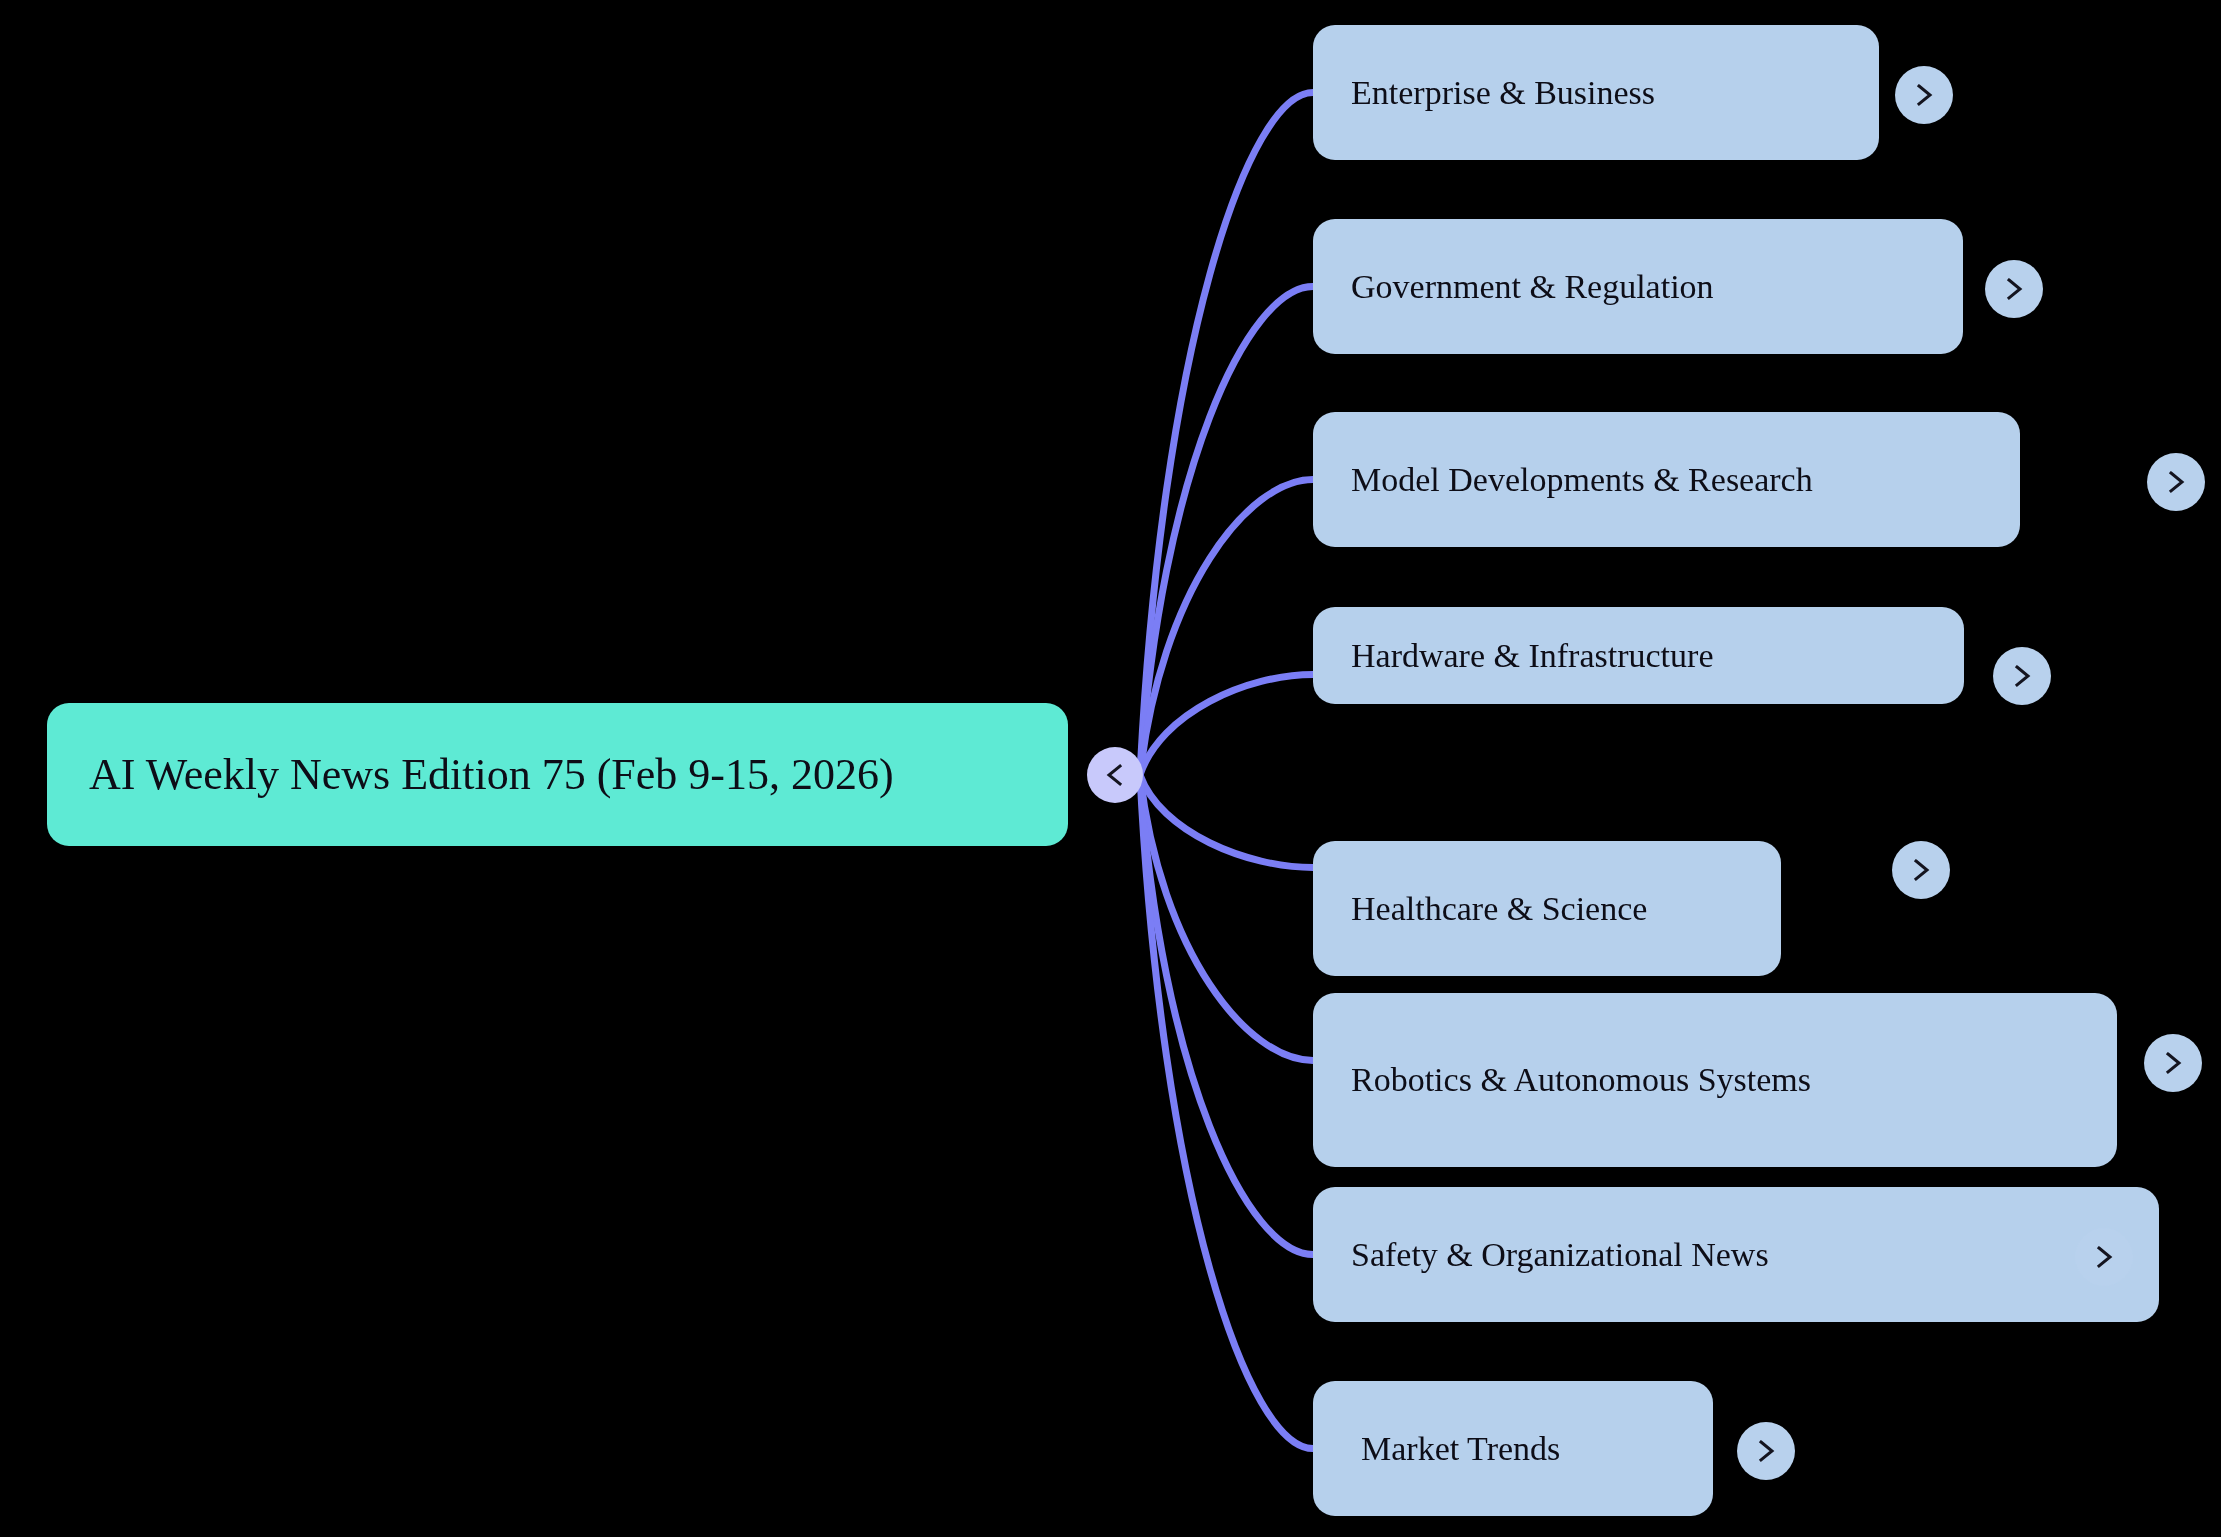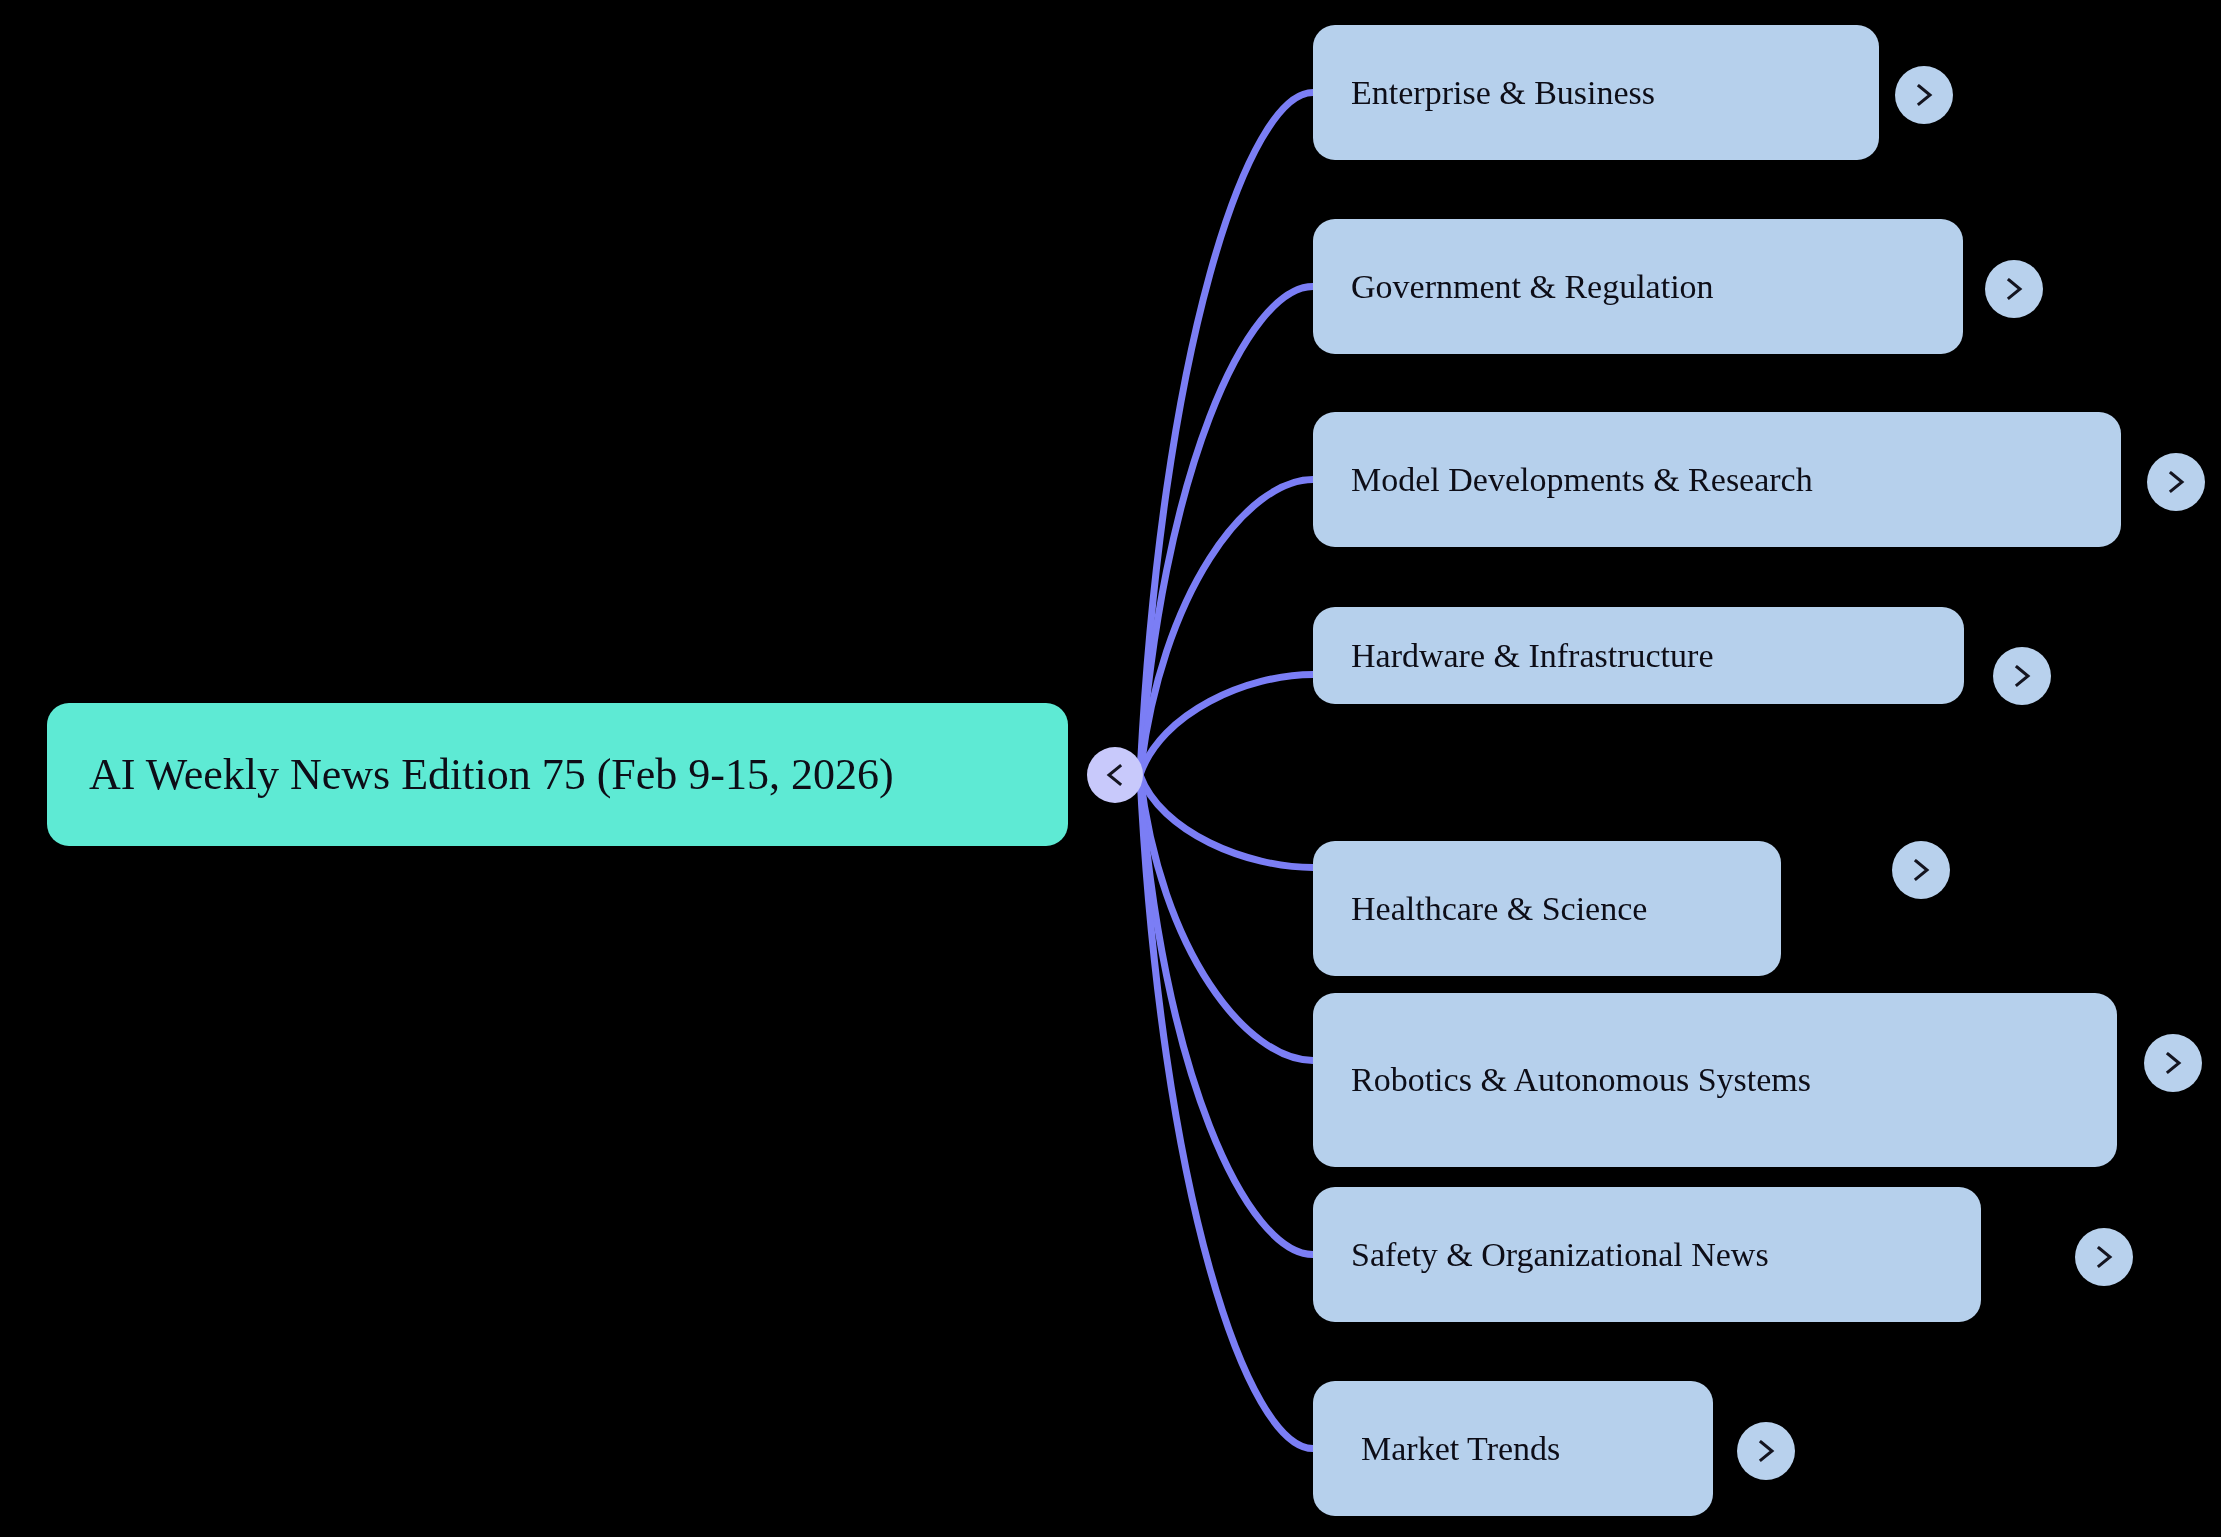--- a/index.html
+++ b/index.html
@@ -109,21 +109,21 @@
         </svg>
       </div>
       <div class="node branch-node" style="left: 1313px; top: 219px; width: 650px; height: 135px;">
         <span class="node-label">Government &amp; Regulation</span>
       </div>
       <div class="toggle-btn toggle-branch" style="left: 1985px; top: 260px; width: 58px; height: 58px;">
         <svg class="toggle-glyph" width="34" height="34" viewBox="0 0 34 34">
           <polyline points="12,8 23,17 12,26" fill="none" stroke="#14141f" stroke-width="3" stroke-linecap="square" stroke-linejoin="miter"></polyline>
         </svg>
       </div>
-      <div class="node branch-node" style="left: 1313px; top: 412px; width: 808px; height: 135px;">
+      <div class="node branch-node" style="left: 1313px; top: 412px; width: 707px; height: 135px;">
         <span class="node-label">Model Developments &amp; Research</span>
       </div>
       <div class="toggle-btn toggle-branch" style="left: 2147px; top: 453px; width: 58px; height: 58px;">
         <svg class="toggle-glyph" width="34" height="34" viewBox="0 0 34 34">
           <polyline points="12,8 23,17 12,26" fill="none" stroke="#14141f" stroke-width="3" stroke-linecap="square" stroke-linejoin="miter"></polyline>
         </svg>
       </div>
       <div class="node branch-node" style="left: 1313px; top: 607px; width: 651px; height: 97px;">
         <span class="node-label">Hardware &amp; Infrastructure</span>
       </div>
@@ -141,21 +141,21 @@
         </svg>
       </div>
       <div class="node branch-node" style="left: 1313px; top: 993px; width: 804px; height: 174px;">
         <span class="node-label">Robotics &amp; Autonomous Systems</span>
       </div>
       <div class="toggle-btn toggle-branch" style="left: 2144px; top: 1034px; width: 58px; height: 58px;">
         <svg class="toggle-glyph" width="34" height="34" viewBox="0 0 34 34">
           <polyline points="12,8 23,17 12,26" fill="none" stroke="#14141f" stroke-width="3" stroke-linecap="square" stroke-linejoin="miter"></polyline>
         </svg>
       </div>
-      <div class="node branch-node" style="left: 1313px; top: 1187px; width: 668px; height: 135px;">
+      <div class="node branch-node" style="left: 1313px; top: 1187px; width: 846px; height: 135px;">
         <span class="node-label">Safety &amp; Organizational News</span>
       </div>
       <div class="toggle-btn toggle-branch" style="left: 2075px; top: 1228px; width: 58px; height: 58px;">
         <svg class="toggle-glyph" width="34" height="34" viewBox="0 0 34 34">
           <polyline points="12,8 23,17 12,26" fill="none" stroke="#14141f" stroke-width="3" stroke-linecap="square" stroke-linejoin="miter"></polyline>
         </svg>
       </div>
       <div class="node branch-node" style="left: 1313px; top: 1381px; width: 400px; height: 135px; padding-left: 48px;">
         <span class="node-label">Market Trends</span>
       </div>

